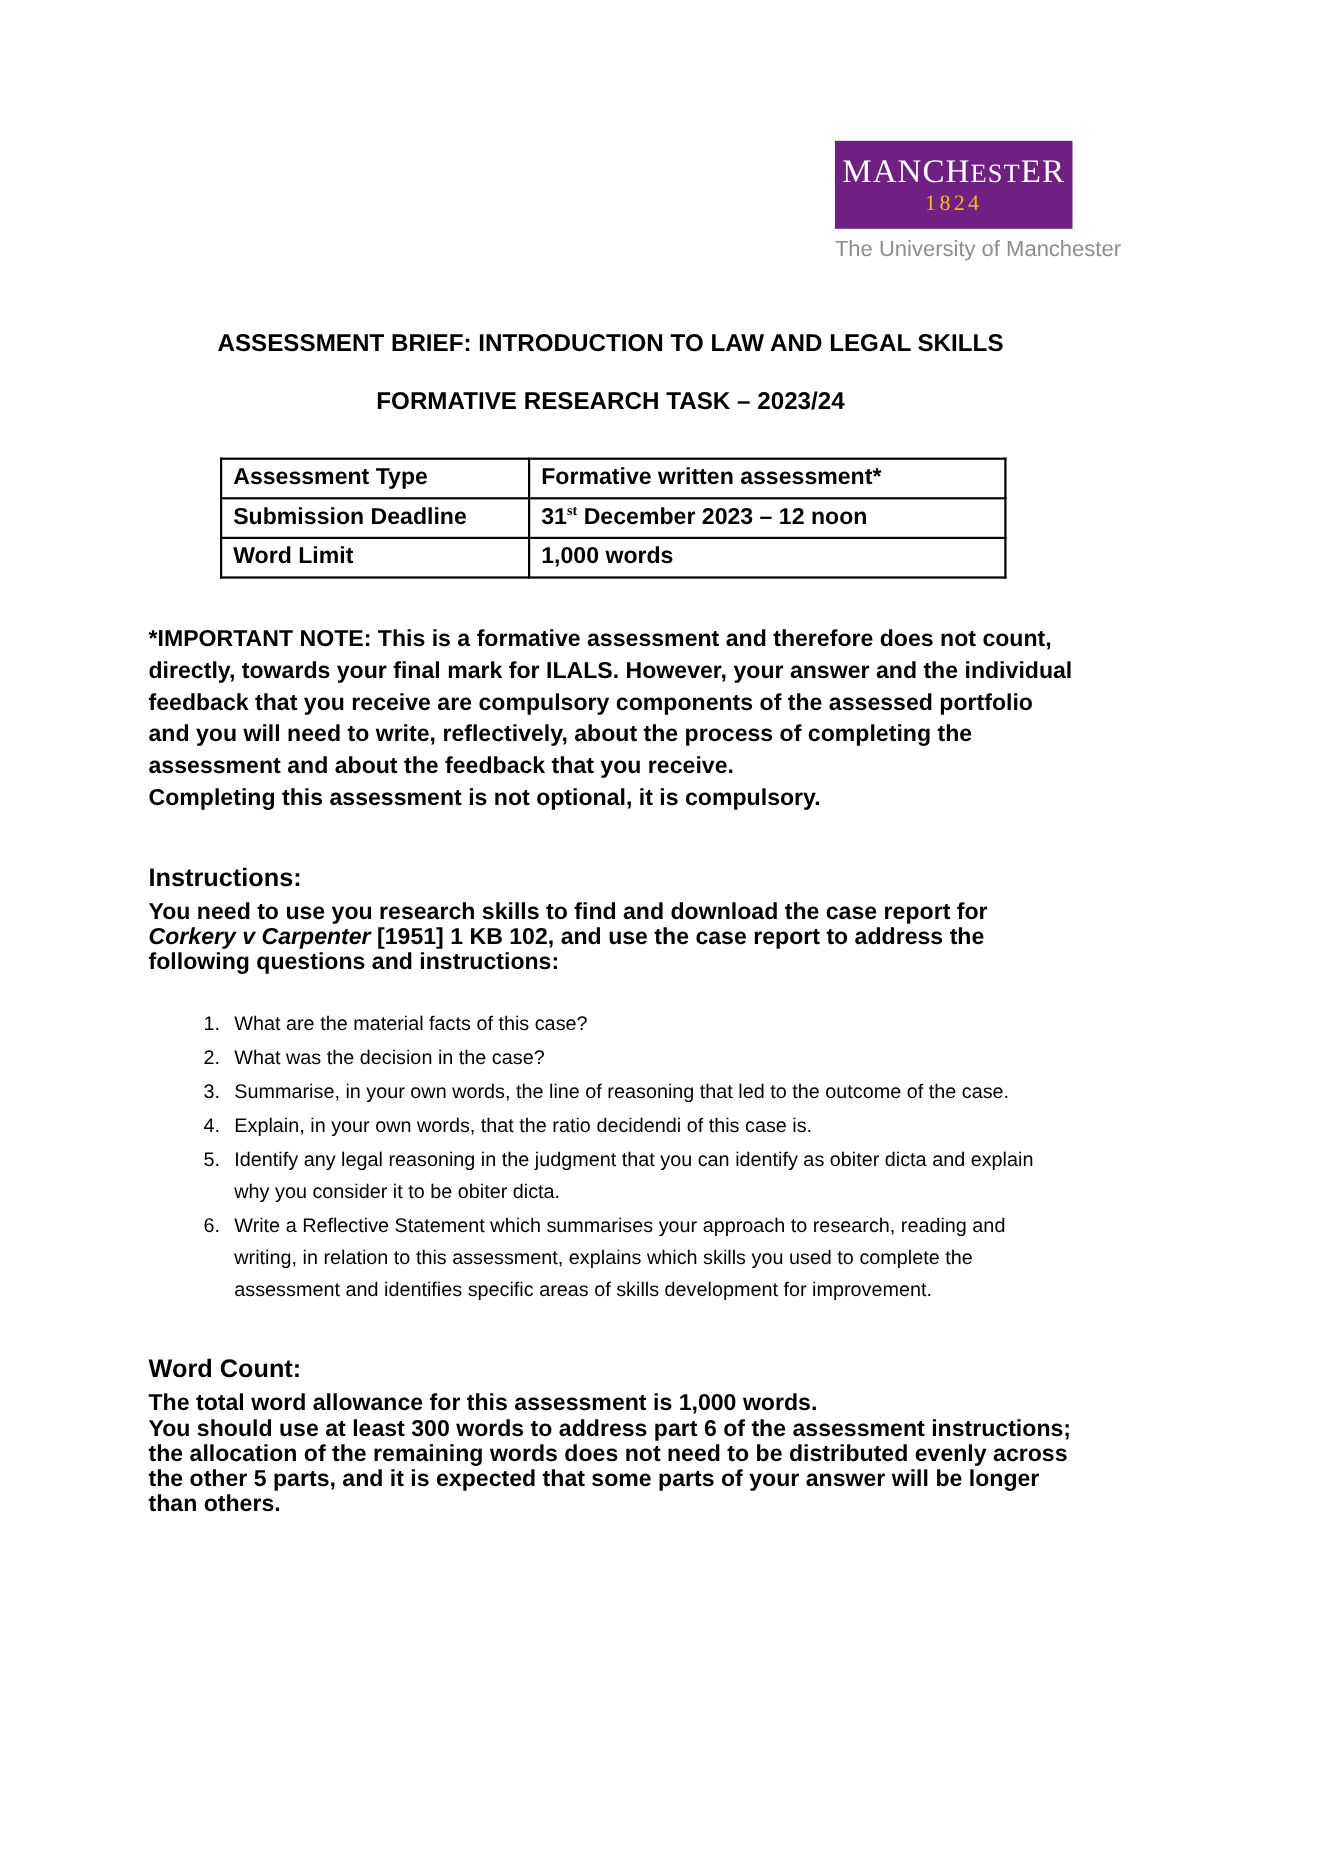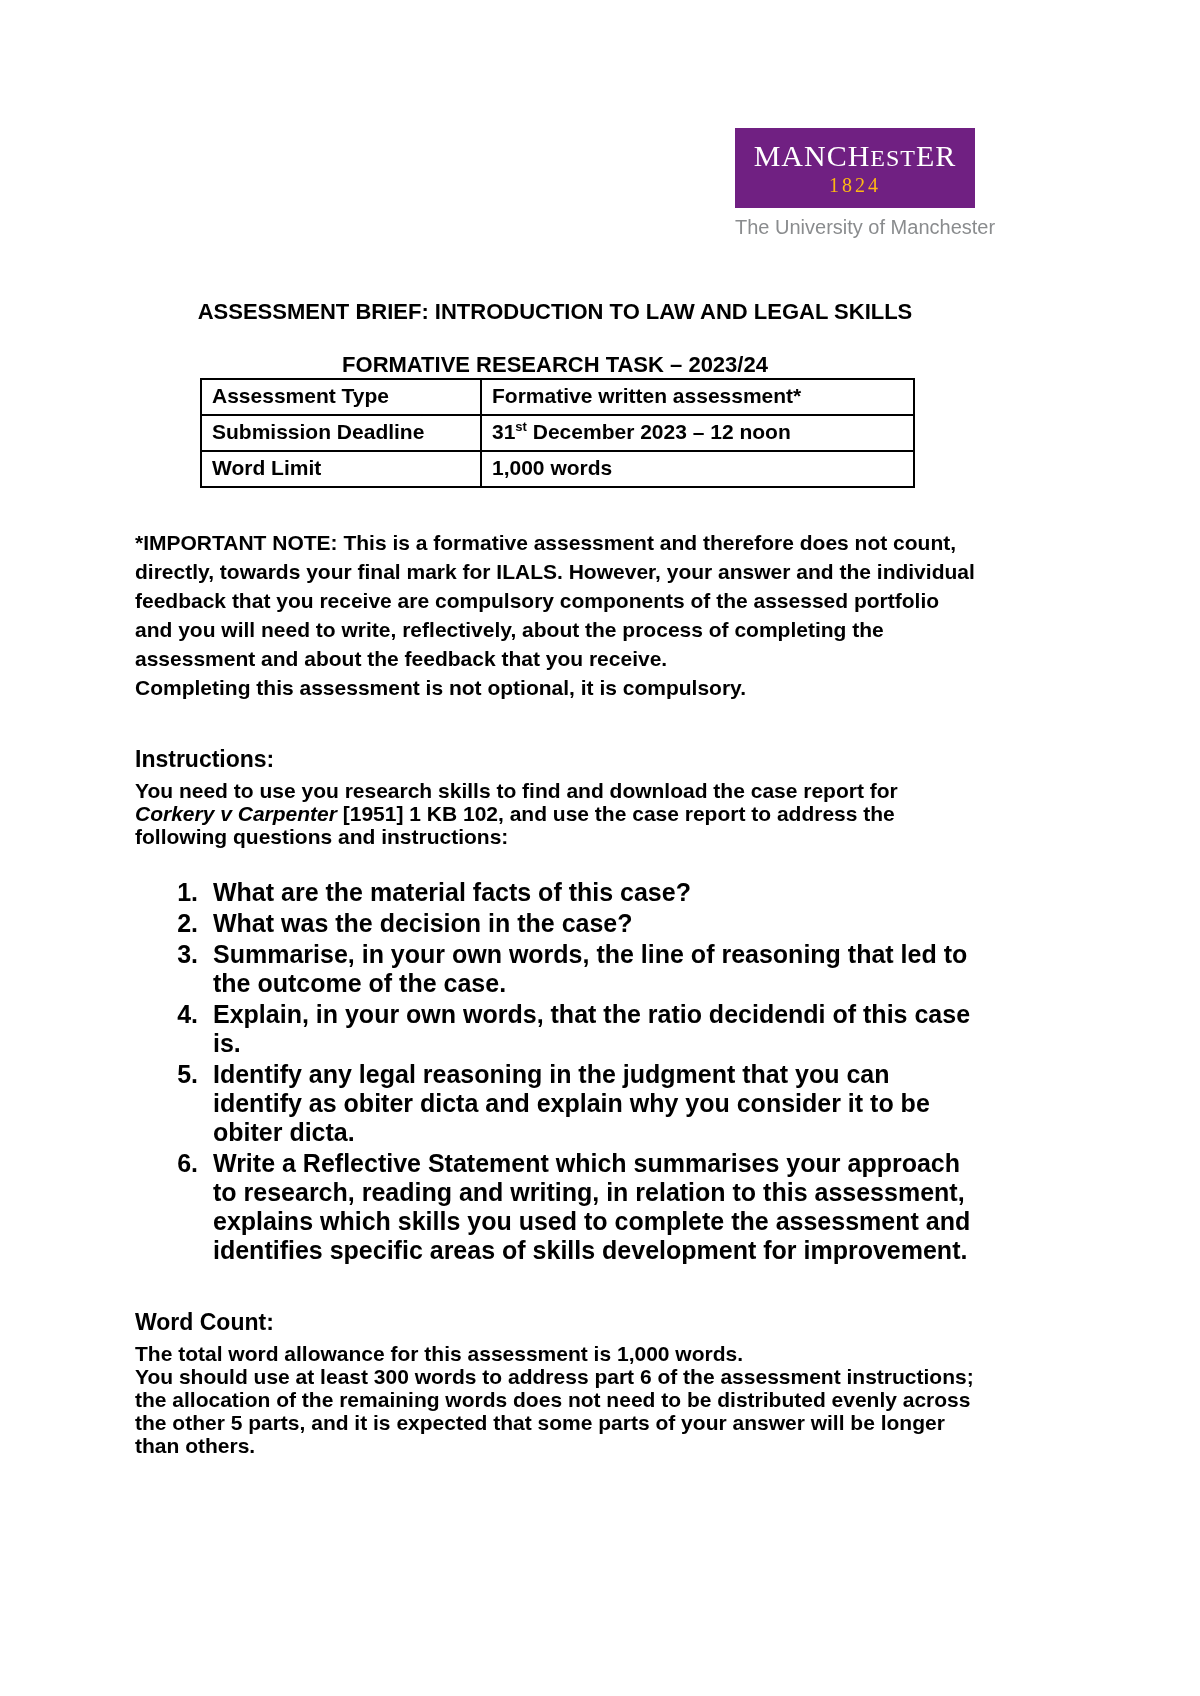--- a/index.html
+++ b/index.html
@@ -10,21 +10,21 @@
     -webkit-font-smoothing: antialiased;
   }
   .page {
     width: 1200px;
     min-height: 1696px;
     background: #ffffff;
     padding: 128px 225px 60px 135px;
     position: relative;
   }
   
-  .logo-block { width: 240px; margin-left: auto; margin-right: 0; text-align: center; }
+  .logo-block { width: 216px; margin-left: auto; margin-right: 0; text-align: center; }
   .logo-box {
     background: var(--brand-purple, #702082);
     height: 80px;
     display: flex; flex-direction: column; align-items: center; justify-content: center;
   }
   .logo-wordmark {
     color: #ffffff;
     font-family: "Liberation Serif", serif;
     font-size: 30px;
     letter-spacing: 1px;
@@ -44,39 +44,39 @@
     color: var(--tagline-gray, #8a8c8e);
     font-size: 20px;
     margin-top: 8px;
     white-space: nowrap;
     font-weight: 400;
   }
   
   .title   { text-align: center; font-weight: bold; font-size: 22px; margin-top: 60px; }
   .subtitle{ text-align: center; font-weight: bold; font-size: 22px; margin-top: 27px; }
   
-  table.info { border-collapse: collapse; margin-left: 65px; width: 715px; }
+  table.info { border-collapse: collapse; margin-top: 38px; margin-left: 65px; width: 715px; }
   table.info td {
     border: 2px solid #000000;
     font-weight: bold;
     font-size: 21px;
     padding: 4px 10px 6px 10px;
     vertical-align: middle;
   }
   table.info td.label { width: 280px; }
-  sup { font-size: 0.62em; vertical-align: super; line-height: 0; }
+  sup { font-size: 0.62em; vertical-align: super; line-height: 0; font-family: Liberation Serif, serif; }
   
   .note { margin-top: 40px; font-weight: bold; font-size: 21px; line-height: 29px; }
   .section-heading { font-weight: bold; font-size: 23px; margin-top: 44px; }
   .body-text { font-weight: bold; font-size: 21px; line-height: 23px; }
   .intro-para { margin-top: 6px; }
   .italic { font-style: italic; }
   ol.instruction-list { margin-top: 30px; padding-left: 70px; list-style: decimal outside; }
   ol.instruction-list li {
-    font-weight: bold; font-size: 25px; line-height: 29px;
+    font-weight: normal; font-size: 18px; line-height: 29px;
     padding-left: 8px; margin-bottom: 2px;
   }
   .wc-para { margin-top: 0; }
 </style>
 </head>
 <body>
 
 <div class="page">
 
   <div class="logo-block">

